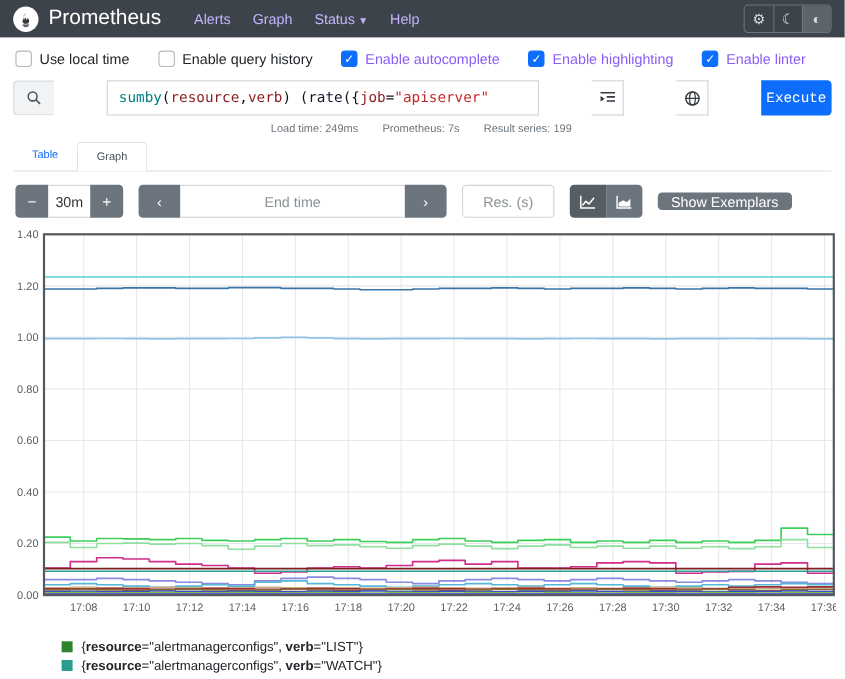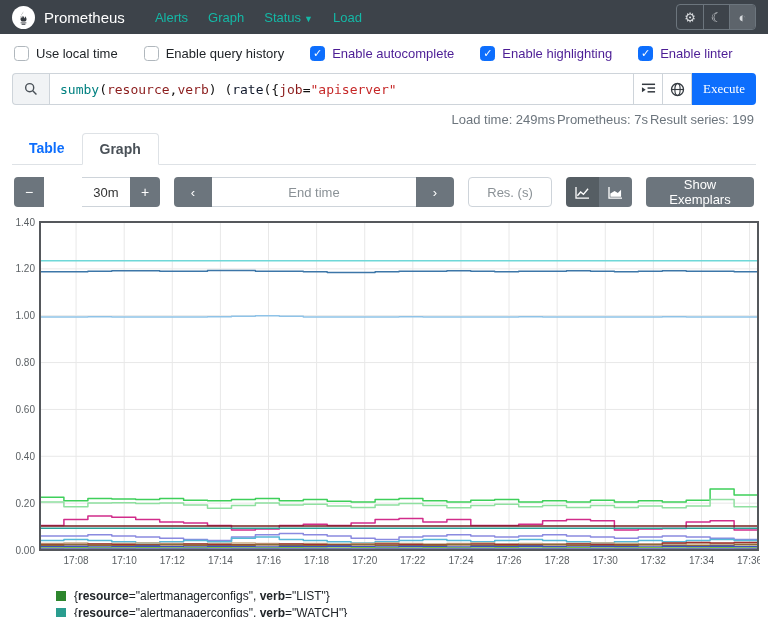--- a/index.html
+++ b/index.html
@@ -2,78 +2,78 @@
 <html><head>
 <meta charset="utf-8">
 <style>
   * { box-sizing: border-box; margin: 0; padding: 0; }
   html,body { width: 768px; background:#fff; font-family:"Liberation Sans",sans-serif; color:#212529; }
 
   
   .navbar { height:34px; background:#3d434a; display:flex; align-items:center; padding:0 12px; }
   .brand { display:flex; align-items:center; gap:9px; margin-right:22px; }
   .brand-logo { width:23px; height:23px; background:#fff; border-radius:50%; display:flex; align-items:center; justify-content:center; }
-  .brand-text { color:#fff; font-size:15px;text-align:center; }
+  .brand-text { color:#fff; font-size:19px;text-align:center; }
   .nav-links { display:flex; gap:4px; flex:1; }
-  .nav-link { color:#14b8a6; font-size:13px; padding:6px 8px; cursor:pointer; text-decoration:none; }
+  .nav-link { color:#c4b5fd; font-size:13px; padding:6px 8px; cursor:pointer; text-decoration:none; }
   .nav-link .caret { font-size:9px; margin-left:3px; }
   .nav-icons { display:flex; border:1px solid #6c757d; border-radius:4px; overflow:hidden; }
   .nav-icon-btn { width:26px; height:24px; display:flex; align-items:center; justify-content:center;
                   color:#d8dbde; font-size:13px; background:transparent; border:none; cursor:pointer; }
   .nav-icon-btn + .nav-icon-btn { border-left:1px solid #6c757d; }
   .nav-icon-btn.active { background:#5d646b; }
 
   .main { padding:0 12px; }
 
   
   .opts { display:flex; gap:26px; padding:12px 2px 4px 2px; }
   .opt { display:flex; align-items:flex-start; gap:7px; font-size:13px; cursor:pointer; }
   .cbox { width:15px; height:15px; border:1px solid #b0b7bd; border-radius:3.5px; background:#fff;
           display:flex; align-items:center; justify-content:center; font-size:11px; color:#fff; }
   .opt.checked .cbox { background:#0d6efd; border-color:#0d6efd; }
-  .opt.checked .opt-label { color:#4c1d95; }
-
-  
-  .query-row { display:flex; margin-top:8px; height:32px; }
+  .opt.checked .opt-label { color:#8b5cf6; }
+
+  
+  .query-row { display:flex; margin-top:8px; height:32px;gap:48px; }
   .q-addon { width:37px; border:1px solid #ced4da; border-right:none; border-radius:4px 0 0 4px;
              background:#f1f3f5; display:flex; align-items:center; justify-content:center; color:#495057; }
   .q-input { flex:1; border:1px solid #ced4da; background:#fff; display:flex; align-items:center;
              padding:0 10px; font-family:"DejaVu Sans Mono",monospace; font-size:13px; white-space:nowrap; overflow:hidden; cursor:text; }
   .seg-keyword { color:#008080; } .seg-function { color:#0f172a; }
   .seg-label { color:#8b1c1c; } .seg-string { color:#c62828; } .seg-plain,.seg-metric { color:#111; }
   .q-iconbtn { width:29px; border:1px solid #ced4da; border-left:none; background:#fff;
                display:flex; align-items:center; justify-content:center; color:#343a40; cursor:pointer; }
   .execute-btn { width:64px; border:none; background:#0d6efd; color:#fff; font-size:13px;
-                 border-radius:0 4px 4px 0; cursor:pointer; font-family:Liberation Serif, serif; }
-
-  
-  .stats { display:flex; justify-content:flex-end; gap:2px; font-size:13px; color:#6c757d; padding:7px 2px 2px 0; }
+                 border-radius:0 4px 4px 0; cursor:pointer; font-family:Liberation Mono, monospace; }
+
+  
+  .stats { display:flex; justify-content:center; gap:22px; font-size:10px; color:#6c757d; padding:7px 2px 2px 0; }
 
   
   .tabs { display:flex; border-bottom:1px solid #dee2e6; margin-top:4px; }
-  .tab { font-size:14px; padding:7px 17px; cursor:pointer;font-weight:bold; }
+  .tab { font-size:10px; padding:7px 17px; cursor:pointer; }
   .tab.link { color:#0d6efd; }
   .tab.active { color:#495057; background:#fff; border:1px solid #dee2e6; border-bottom:1px solid #fff;
                 border-radius:4px 4px 0 0; margin-bottom:-1px; }
 
   
   .controls { display:flex; gap:14px; padding:12px 2px 8px 2px; align-items:center; }
   .grp { display:flex; }
   .gbtn { height:30px; background:#6c757d; color:#fff; border:none; display:flex; align-items:center;
           justify-content:center; font-size:14px; cursor:pointer; font-family:inherit; }
   .gbtn.first { border-radius:4px 0 0 4px; } .gbtn.last { border-radius:0 4px 4px 0; }
   .gbtn.active { background:#565e64; }
   .ctl-input { height:30px; border:1px solid #ced4da; font-size:13px; text-align:center; color:#333;
                font-family:inherit; outline:none; }
   .ctl-input::placeholder { color:#8a9196; }
-  .w-minus { width:30px; } .w-range { width:48px; border-left:none; border-right:none;margin-left:38px; }
+  .w-minus { width:30px; } .w-range { width:38px; border-left:none; border-right:none; }
   .w-chev { width:38px; font-size:13px; } .w-end { width:204px; border-left:none; border-right:none; }
   .w-res { width:84px; border-radius:4px; }
   .w-charttype { width:33px; }
-  .exemplars-btn { height:30px; padding:0 12px; background:#6c757d; color:#fff; border:none;
+  .exemplars-btn { height:16px; padding:0 12px; background:#6c757d; color:#fff; border:none;
                    border-radius:4px; font-size:13px; cursor:pointer; font-family:inherit; }
 
   
   .chart-wrap { margin-top:2px; }
   .tick-label { font-size:10px; fill:#5a5f63; font-family:"Liberation Sans",sans-serif; }
 
   
   .legend { margin:14px 0 10px 44px; }
   .legend-item { display:flex; align-items:center; gap:8px; font-size:12px; padding:1.5px 0; cursor:pointer; }
   .legend-swatch { width:10px; height:10px; flex:0 0 auto; }
@@ -88,21 +88,21 @@
       <svg width="15" height="15" viewBox="0 0 16 16">
           <path fill="#34393f" d="M8 0.8c0.3 1.8-2.6 3.2-2.6 5.6 0 1 0.5 1.8 1 2.3-0.1-0.9 0.8-1.4 0.7-2.7 1 0.8 1.7 2 1.6 3 0.7-0.6 1-1.4 0.9-2.4 1.1 1 1.7 2.2 1.6 3.4-0.1 1-0.7 1.9-1.6 2.3h-3.2c-0.9-0.4-1.6-1.3-1.6-2.4 0-0.6 0.2-1.1 0.4-1.6-0.9-2.9 2.9-4.3 2.8-7.5zM4.9 13.2h6.2v1h-6.2zM6 14.7h4v1.1h-4z"></path>
         </svg>
     </span>
     <span class="brand-text">Prometheus</span>
   </div>
   <div class="nav-links" id="nav-links">
       <a class="nav-link">Alerts</a>
       <a class="nav-link">Graph</a>
       <a class="nav-link">Status<span class="caret">▼</span></a>
-      <a class="nav-link">Load</a>
+      <a class="nav-link">Help</a>
     </div>
   <div class="nav-icons" id="nav-icons">
       <button class="nav-icon-btn">
         <span>⚙</span>
       </button>
       <button class="nav-icon-btn">
         <span>☾</span>
       </button>
       <button class="nav-icon-btn active">
         <span>◐</span>

